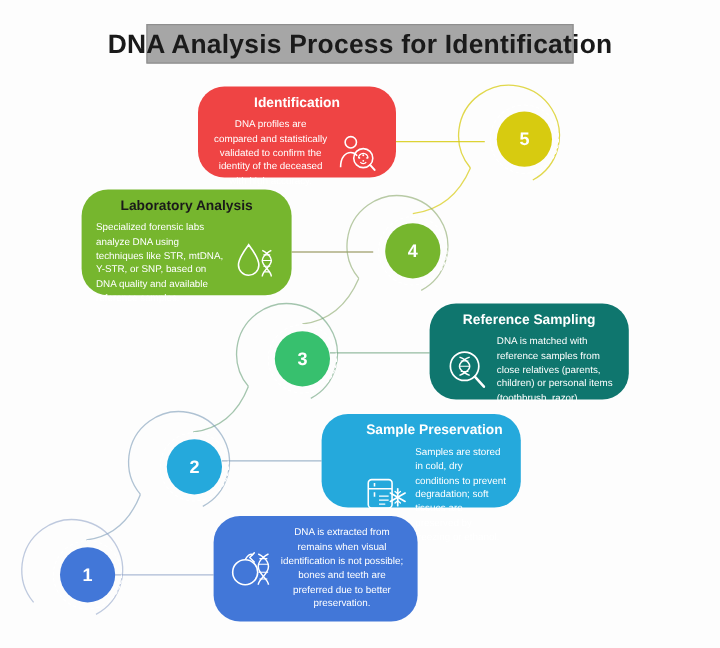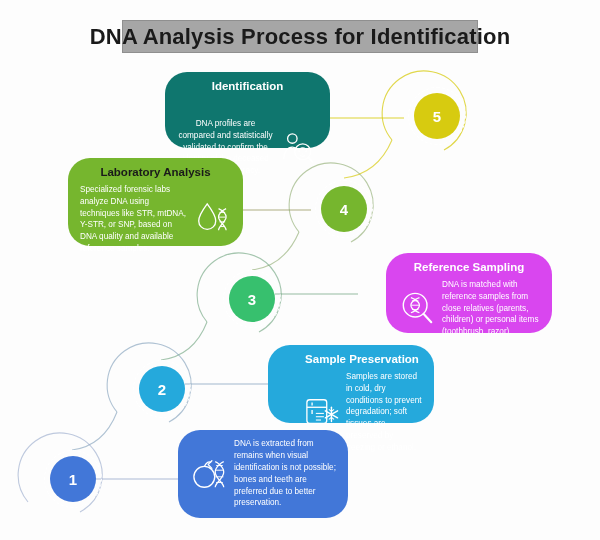--- a/index.html
+++ b/index.html
@@ -117,21 +117,21 @@
   #card-2 .card-body { flex-direction: row-reverse; }
   #card-2 .card-desc { text-align: left; }
 
   
   #card-1 {
     left: 178px; top: 430px;
     width: 170px; height: 88px;
     background: #4277d8;
   }
   #card-1 .card-body { flex-direction: row-reverse; }
-  #card-1 .card-desc { text-align: left; }
+  #card-1 .card-desc { text-align: center; }
 
   
   .step-circle {
     position: absolute;
     width: 46px; height: 46px;
     border-radius: 50%;
     display: flex;
     align-items: center;
     justify-content: center;
     color: #ffffff;
@@ -185,21 +185,21 @@
     <path d="M117 412 C 106 440, 88 448, 72 450" stroke="#7c9bb8" stroke-width="1.1" fill="none" opacity="0.6"></path>
 
     <path d="M96 479 L178 479" stroke="#8a9ec4" stroke-width="1.1" fill="none" opacity="0.7"></path>
     <path d="M28 502 A 42 42 0 1 1 80 512" stroke="#8a9ec4" stroke-width="1.1" fill="none" opacity="0.55"></path>
   </svg>
 
   <div id="title-banner" style="background: rgb(166, 166, 166);">
     <span class="title-text">DNA Analysis Process for Identification</span>
   </div>
 
-  <div class="card" id="card-5" style="background: #0f766e; gap: 20px;">
+  <div class="card" id="card-5" style="background: #ef4444;">
     <div class="card-title" style="color: rgb(255, 255, 255);">Identification</div>
     <div class="card-body">
       <div class="card-desc">DNA profiles are compared and statistically validated to confirm the identity of the deceased with high accuracy.</div>
       <div class="card-icon">
         <svg class="icon-svg" width="34" height="34" viewBox="0 0 36 36" fill="none" stroke="#ffffff" stroke-width="1.4">
           <circle cx="12" cy="8" r="5"></circle>
           <path d="M3 30 C3 21 7.5 17 12 17 C14.2 17 16.2 18 17.6 19.8"></path>
           <circle cx="23" cy="22" r="8.4"></circle>
           <path d="M18.8 22 a4.2 4.2 0 0 1 8.4 0" stroke-width="1.1"></path>
           <path d="M20.4 25.6 a3.2 3.2 0 0 0 5.2 0" stroke-width="1.1"></path>
@@ -224,21 +224,21 @@
           <path d="M34 8 C34 8 26 12 26 17 C26 22 34 26 34 31" stroke-width="1.3"></path>
           <line x1="27" y1="12" x2="33" y2="12" stroke-width="1"></line>
           <line x1="26.3" y1="17" x2="33.7" y2="17" stroke-width="1"></line>
           <line x1="27" y1="22" x2="33" y2="22" stroke-width="1"></line>
           <line x1="28" y1="27" x2="32" y2="27" stroke-width="1"></line>
         </svg>
       </div>
     </div>
   </div>
 
-  <div class="card" id="card-3" style="background: #d946ef; margin-left: 28px;">
+  <div class="card" id="card-3" style="background: #0f766e;">
     <div class="card-title" style="color: rgb(255, 255, 255);">Reference Sampling</div>
     <div class="card-body">
       <div class="card-desc">DNA is matched with reference samples from close relatives (parents, children) or personal items (toothbrush, razor).</div>
       <div class="card-icon">
         <svg class="icon-svg" width="36" height="36" viewBox="0 0 38 38" fill="none" stroke="#ffffff" stroke-width="1.5">
           <circle cx="16" cy="15" r="12.5"></circle>
           <path d="M11.5 7 C11.5 7 20.5 10 20.5 15 C20.5 20 11.5 23 11.5 23" stroke-width="1.3"></path>
           <path d="M20.5 7 C20.5 7 11.5 10 11.5 15 C11.5 20 20.5 23 20.5 23" stroke-width="1.3"></path>
           <line x1="12.6" y1="10.4" x2="19.4" y2="10.4" stroke-width="1"></line>
           <line x1="11.8" y1="15" x2="20.2" y2="15" stroke-width="1"></line>

